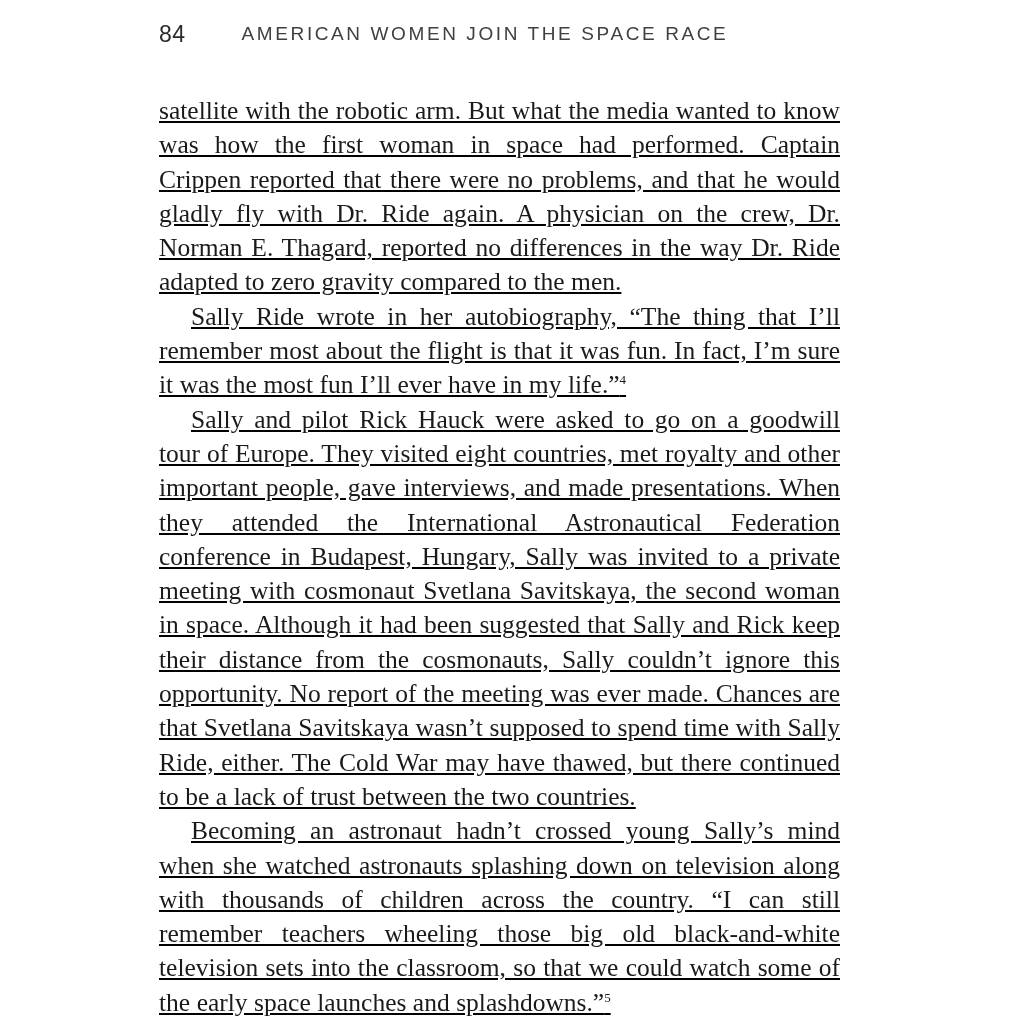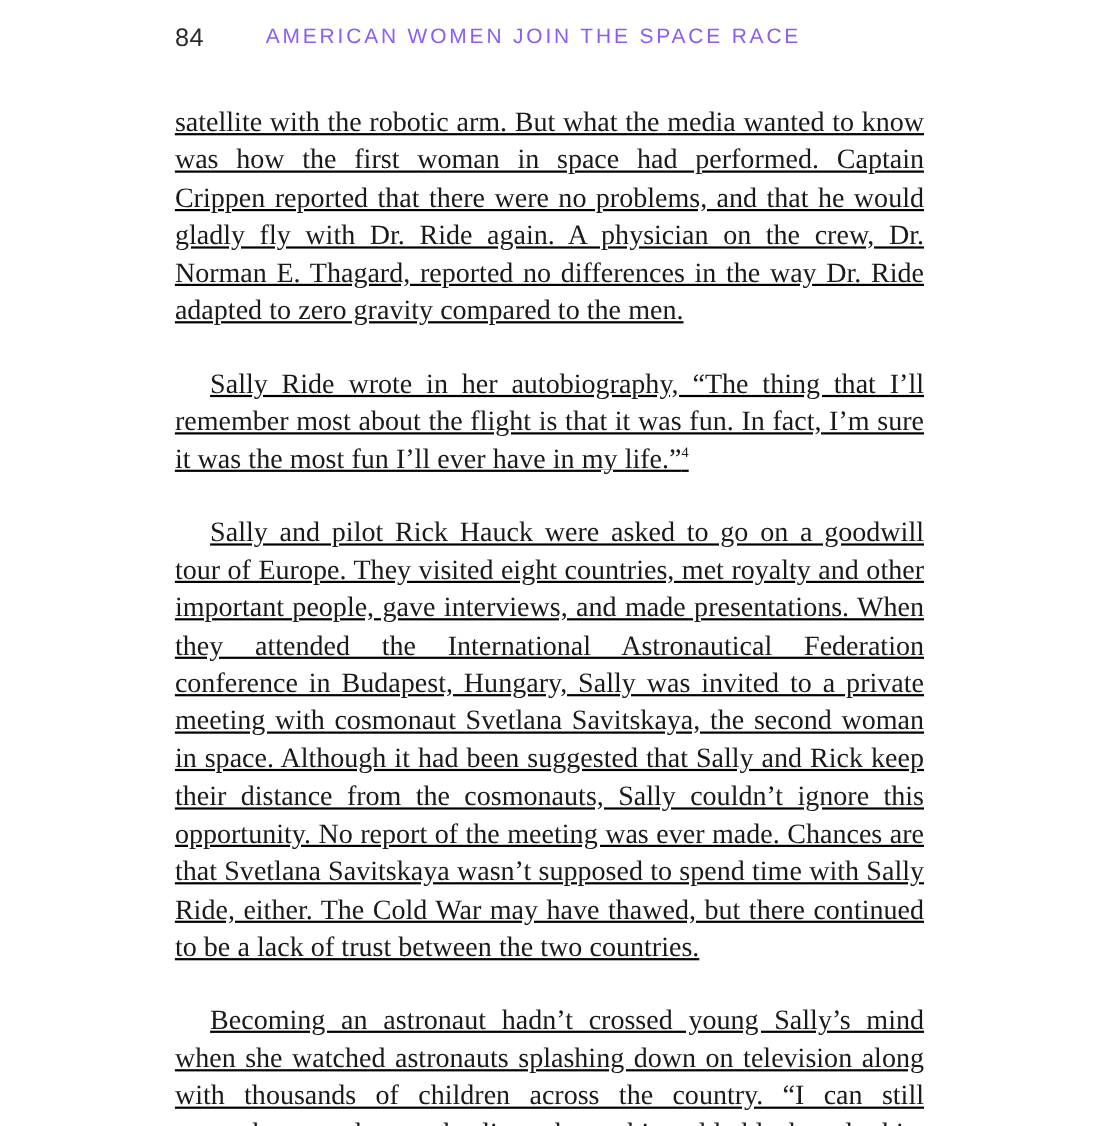--- a/index.html
+++ b/index.html
@@ -36,21 +36,21 @@
   .folio {
     font-size: 23px;
     letter-spacing: 0.5px;
     color: #2b2b2b;
   }
 
   .running-title {
     margin-left: 56px;
     font-size: 19px;
     letter-spacing: 2.6px;
-    color: #8b5cf6;
+    color: #404040;
   }
 
   
   .textblock {
     position: absolute;
     left: 159px;
     top: 94px;
     width: 681px;
     text-decoration: underline;
   }
@@ -63,21 +63,20 @@
     color: #1a1a1a;
     text-align: justify;
     text-justify: inter-word;
     -webkit-hyphens: none;
     hyphens: none;
     word-spacing: 0.1px;
   }
 
   p.para.indent {
     text-indent: 32px;
-    margin-top: 32px;
   }
 
   
   p.para:last-child {
     margin-bottom: 0;
   }
 
   sup.fn {
     font-size: 13px;
     line-height: 0;

